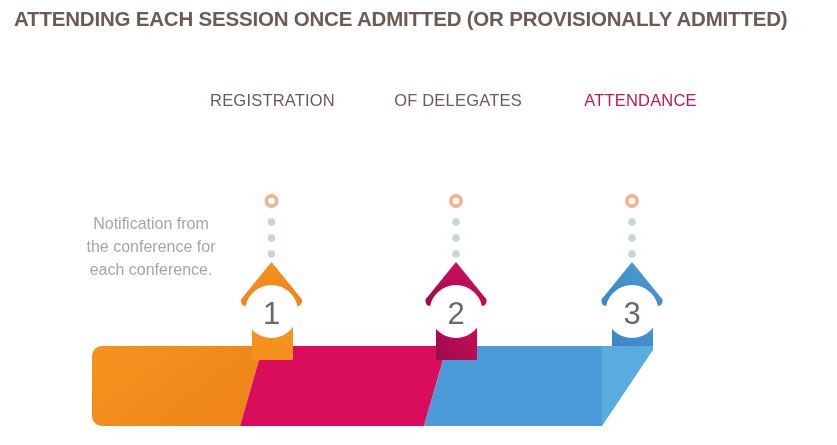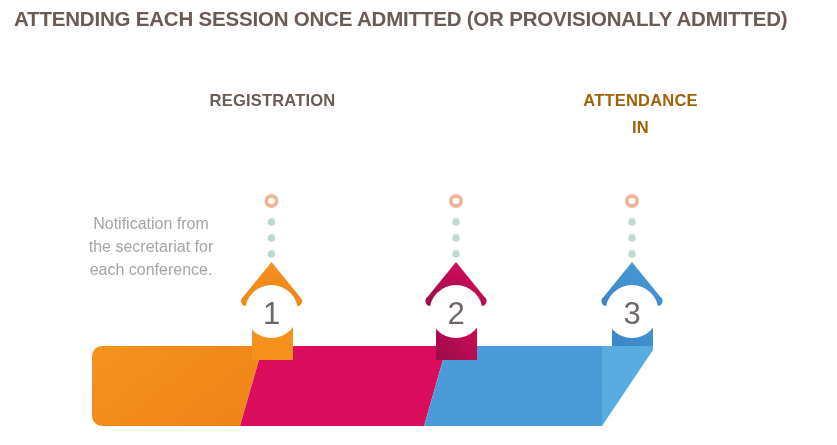--- a/index.html
+++ b/index.html
@@ -30,21 +30,21 @@
     font-size: 20.5px;
     letter-spacing: -0.2px;
     color: #6b5b55;
     line-height: 26px;
     white-space: nowrap;
   }
   .col-header {
     position: absolute;
     text-align: center;
     font-family: "Liberation Sans", sans-serif;
-    font-weight: bold;
+    font-weight: normal;
     font-size: 16.5px;
     line-height: 27px;
     letter-spacing: 0.2px;
     color: #6b5b55;
     text-transform: uppercase;
   }
   .col-header .hl { display: block; }
   #header-1 { left: 180px; top: 87px; width: 185px; }
   #header-2 { left: 363px; top: 87px; width: 190px; }
   #header-3 { left: 548px; top: 87px; width: 185px; }
@@ -78,30 +78,30 @@
 
 <div id="infographic" style="background: rgb(255, 255, 255);">
 
   <div class="page-title" style="color: rgb(107, 91, 85);">ATTENDING EACH SESSION ONCE ADMITTED (OR PROVISIONALLY ADMITTED)</div>
 
   <div class="col-header" id="header-1" style="color: rgb(107, 91, 85);">
     <span class="hl">REGISTRATION</span>
   </div>
 
   <div class="col-header" id="header-2" style="color: rgb(107, 91, 85);">
+    <span class="hl">OF DELEGATES</span>
   </div>
 
-  <div class="col-header" id="header-3" style="color: #a16207;">
+  <div class="col-header" id="header-3" style="color: #be185d;">
     <span class="hl">ATTENDANCE</span>
-    <span class="hl">IN</span>
   </div>
 
   <div class="side-note" style="color: rgb(169, 164, 161);">
     <span>Notification from</span><br>
-    <span>the secretariat for</span><br>
+    <span>the conference for</span><br>
     <span>each conference.</span>
   </div>
 
   <svg id="stage-svg" width="837" height="445" viewBox="0 0 837 445">
     <defs>
       <linearGradient id="gradOrange" x1="0" y1="0" x2="0.35" y2="1">
         <stop offset="0%" id="go0" stop-color="#F5921E"></stop>
         <stop offset="100%" id="go1" stop-color="#F08519"></stop>
       </linearGradient>
       <linearGradient id="gradPink" x1="0.85" y1="0" x2="0.1" y2="1">

